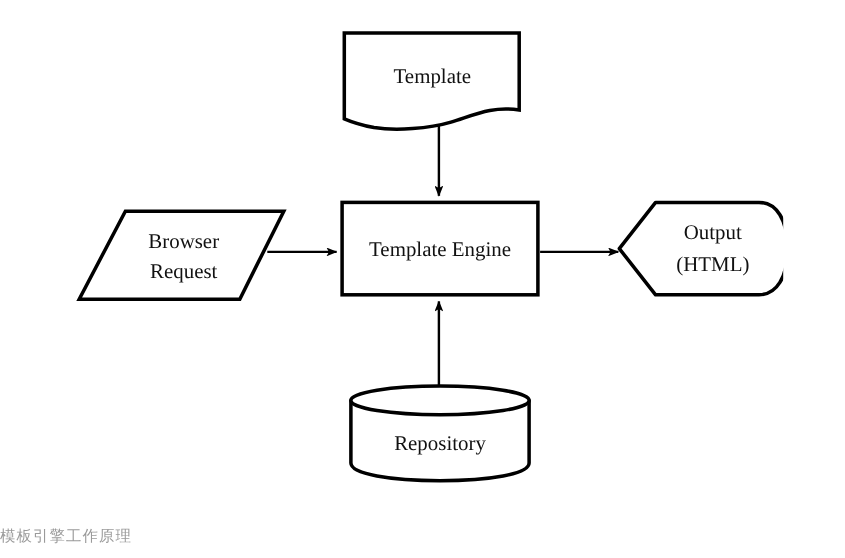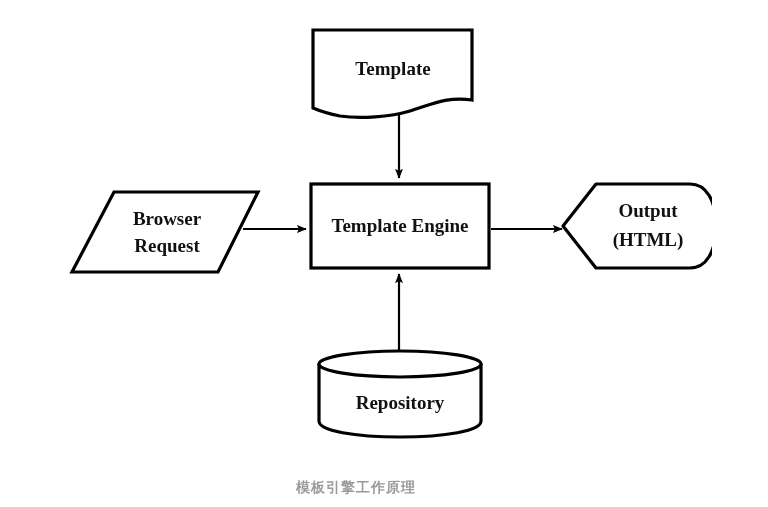--- a/index.html
+++ b/index.html
@@ -7,21 +7,20 @@
     padding: 0;
     background: #ffffff;
   }
   #page {
     position: relative;
     width: 712px;
     height: 507px;
     background: #ffffff;
     overflow: hidden;
     font-family: "Liberation Serif", "DejaVu Serif", serif;
-    font-weight: bold;
   }
   #diagram {
     position: absolute;
     left: 0;
     top: 0;
     width: 768px;
     height: 507px;
     display: block;
   }
   .shape-outline {
@@ -52,21 +51,20 @@
     font-size: 19px;
     fill: #111111;
     text-anchor: middle;
     dominant-baseline: middle;
   }
   .caption-text {
     position: absolute;
     left: 0;
     right: 0;
     top: 479px;
-    text-align: center;
     font-family: "Liberation Sans", "DejaVu Sans", sans-serif;
     font-size: 14px;
     color: #9a9a9a;
     letter-spacing: 1px;
     user-select: none;
   }
 </style>
 </head>
 <body>
 

